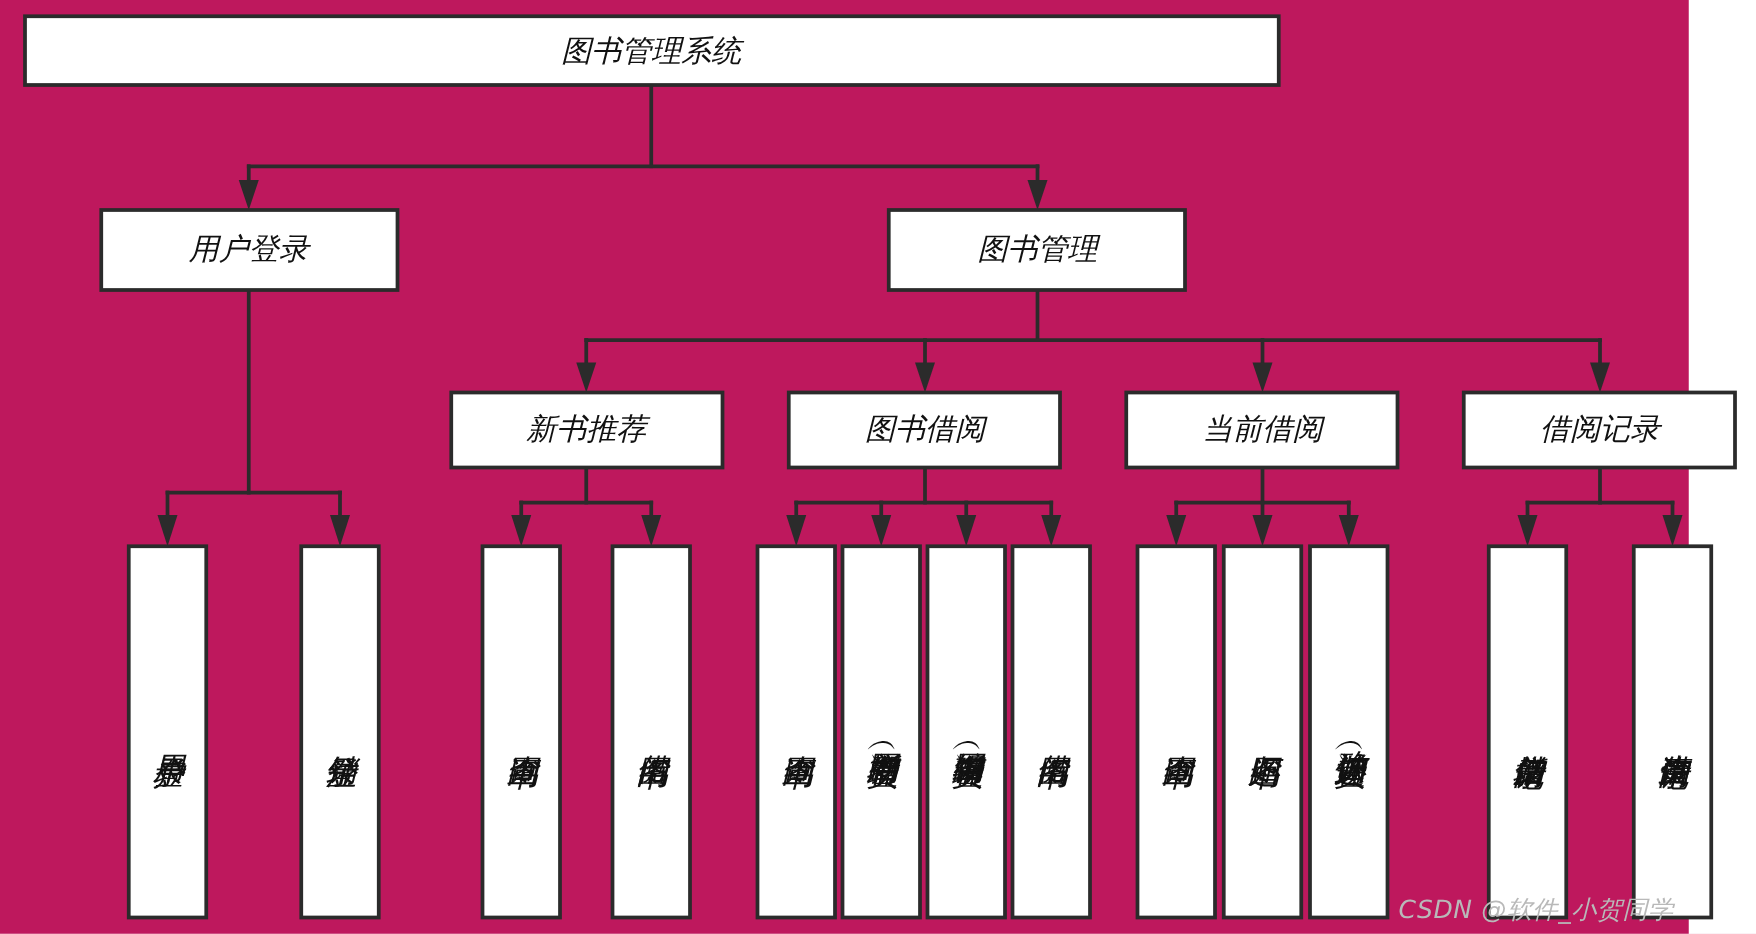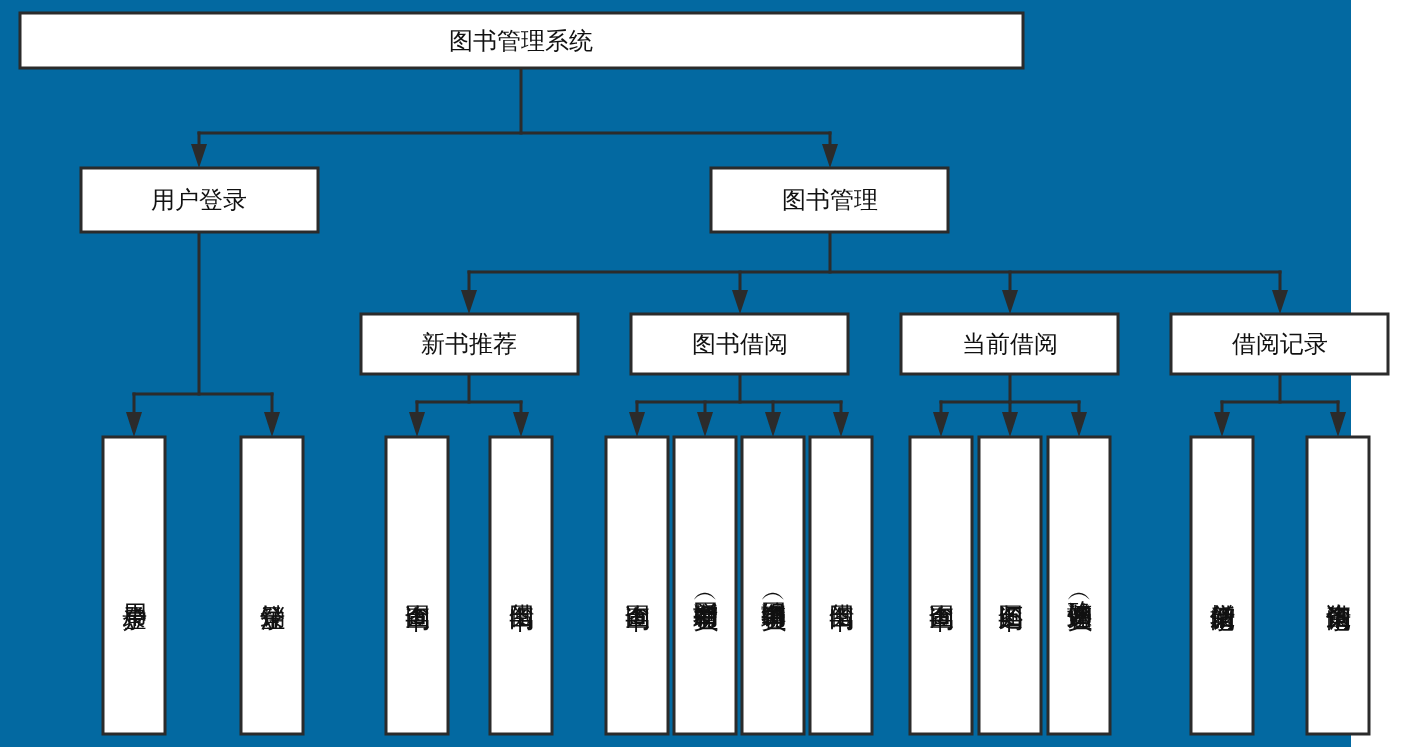--- a/index.html
+++ b/index.html
@@ -1,20 +1,20 @@
 <!DOCTYPE html>
 <html><head>
 <meta charset="utf-8">
 <style>
   html,body{margin:0;padding:0;background:#ffffff;}
   body{
     font-family:"DejaVu Sans","Liberation Sans",sans-serif;
     width:1405px;height:747px;overflow:hidden;
   }
-  #diagram-root{position:relative;width:1351px;height:747px;background:#0369a1;}
+  #diagram-root{position:relative;width:1351px;height:747px;background:#be185d;font-style:italic;}
   svg#tree{position:absolute;left:0;top:0;width:1405px;height:747px;display:block;}
   .node-box{fill:#ffffff;stroke:#2b2b2b;stroke-width:3;}
   .node-box-leaf{fill:#ffffff;stroke:#2b2b2b;stroke-width:3;}
   .conn{stroke:#2b2b2b;stroke-width:3;fill:none;stroke-linecap:square;}
   .arrow-head{fill:#2b2b2b;stroke:none;}
   .node-label{
     font-family:"DejaVu Sans","Liberation Sans",sans-serif;
     font-size:24px;fill:#111111;text-anchor:middle;dominant-baseline:middle;
   }
   .leaf-fo{overflow:visible;}
@@ -234,14 +234,15 @@
 
     <g>
       <rect class="node-box-leaf" x="1307" y="437" width="62" height="297"></rect>
       <foreignObject class="leaf-fo" x="1308" y="438" width="60" height="295">
         <div xmlns="http://www.w3.org/1999/xhtml" class="leaf-vtext">查询借阅记录</div>
       </foreignObject>
     </g>
 
   </svg>
 
+  <div class="watermark">CSDN @软件_小贺同学</div>
 
 </div>
 
 </body></html>

